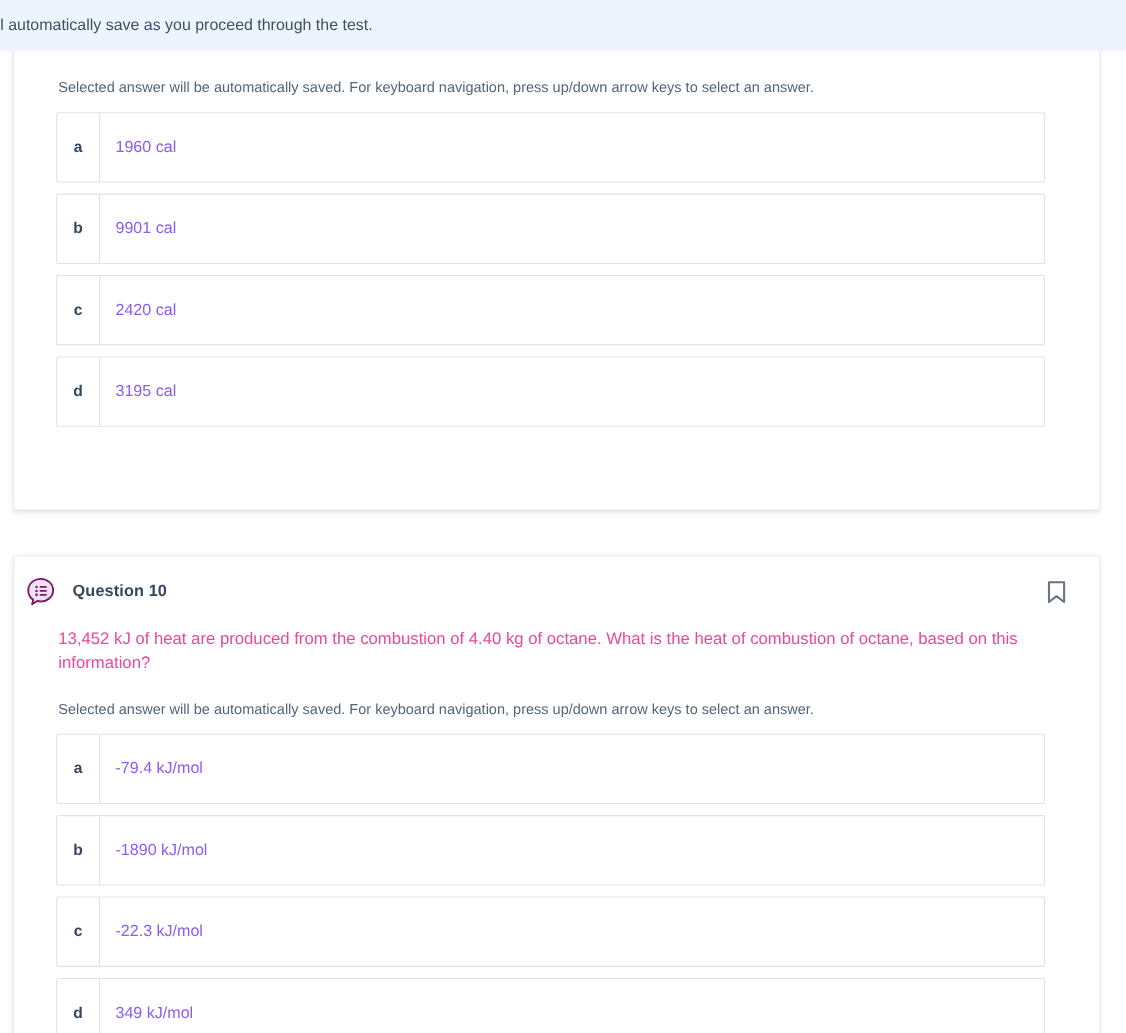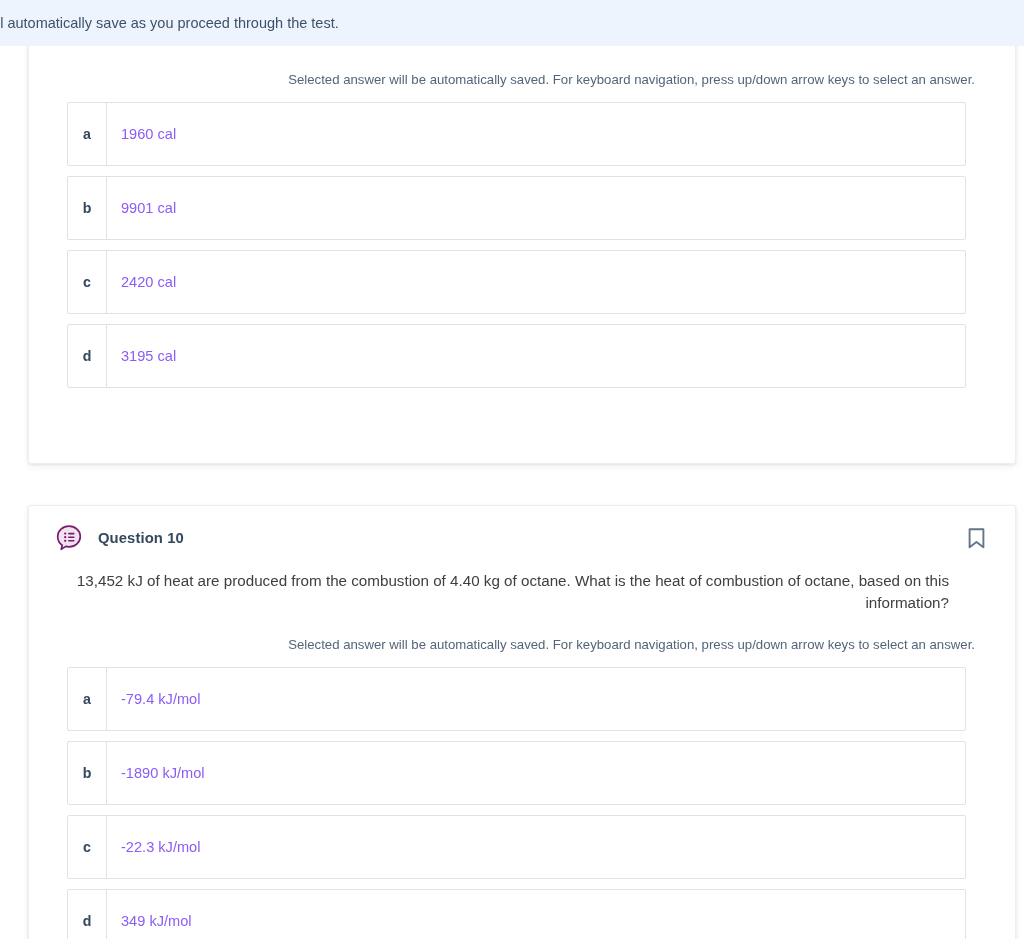--- a/index.html
+++ b/index.html
@@ -39,45 +39,44 @@
     color: #3d5166;
     line-height: 1.3;
     white-space: nowrap;
     margin-left: -28px; 
   }
 
   
   .scroll-area {
     position: absolute;
     top: 0;
-    left: 16px;
+    left: 0;
     width: 920px;
     height: 939px;
-    text-align: right;
   }
 
   .question-card {
     position: absolute;
     left: 12px;
     width: 988px;
     background: #ffffff;
     border: 1px solid #eceef1;
     border-radius: 3px;
     box-shadow: 0 1px 3px rgba(20, 30, 50, 0.10), 0 3px 10px rgba(20, 30, 50, 0.045);
   }
 
   #card-q9  { top: -38px; height: 502px; }
   #card-q10 { top: 505px; height: 520px; }
 
   
   .card-header {
     height: 64px;
     display: flex;
     align-items: center;
-    padding: 0 25px 0 26px;
+    padding: 0 25px 0 10px;
   }
 
   .q-icon {
     width: 29px;
     height: 29px;
     flex: 0 0 29px;
     position: relative;
     margin-right: 14px;
   }
   .q-icon svg { display: block; width: 29px; height: 29px; }
@@ -101,21 +100,21 @@
     background: none;
     border: none;
   }
   .bookmark-btn svg { display: block; }
 
   
   .q-text {
     padding: 0 40px 0 40px;
     font-size: 15.2px;
     line-height: 22px;
-    color: #404040;
+    color: #ec4899;
     max-width: 960px;
   }
 
   .q-hint {
     padding: 0 40px;
     margin-top: 22px;
     font-size: 13.2px;
     line-height: 18px;
     color: #53657a;
   }

